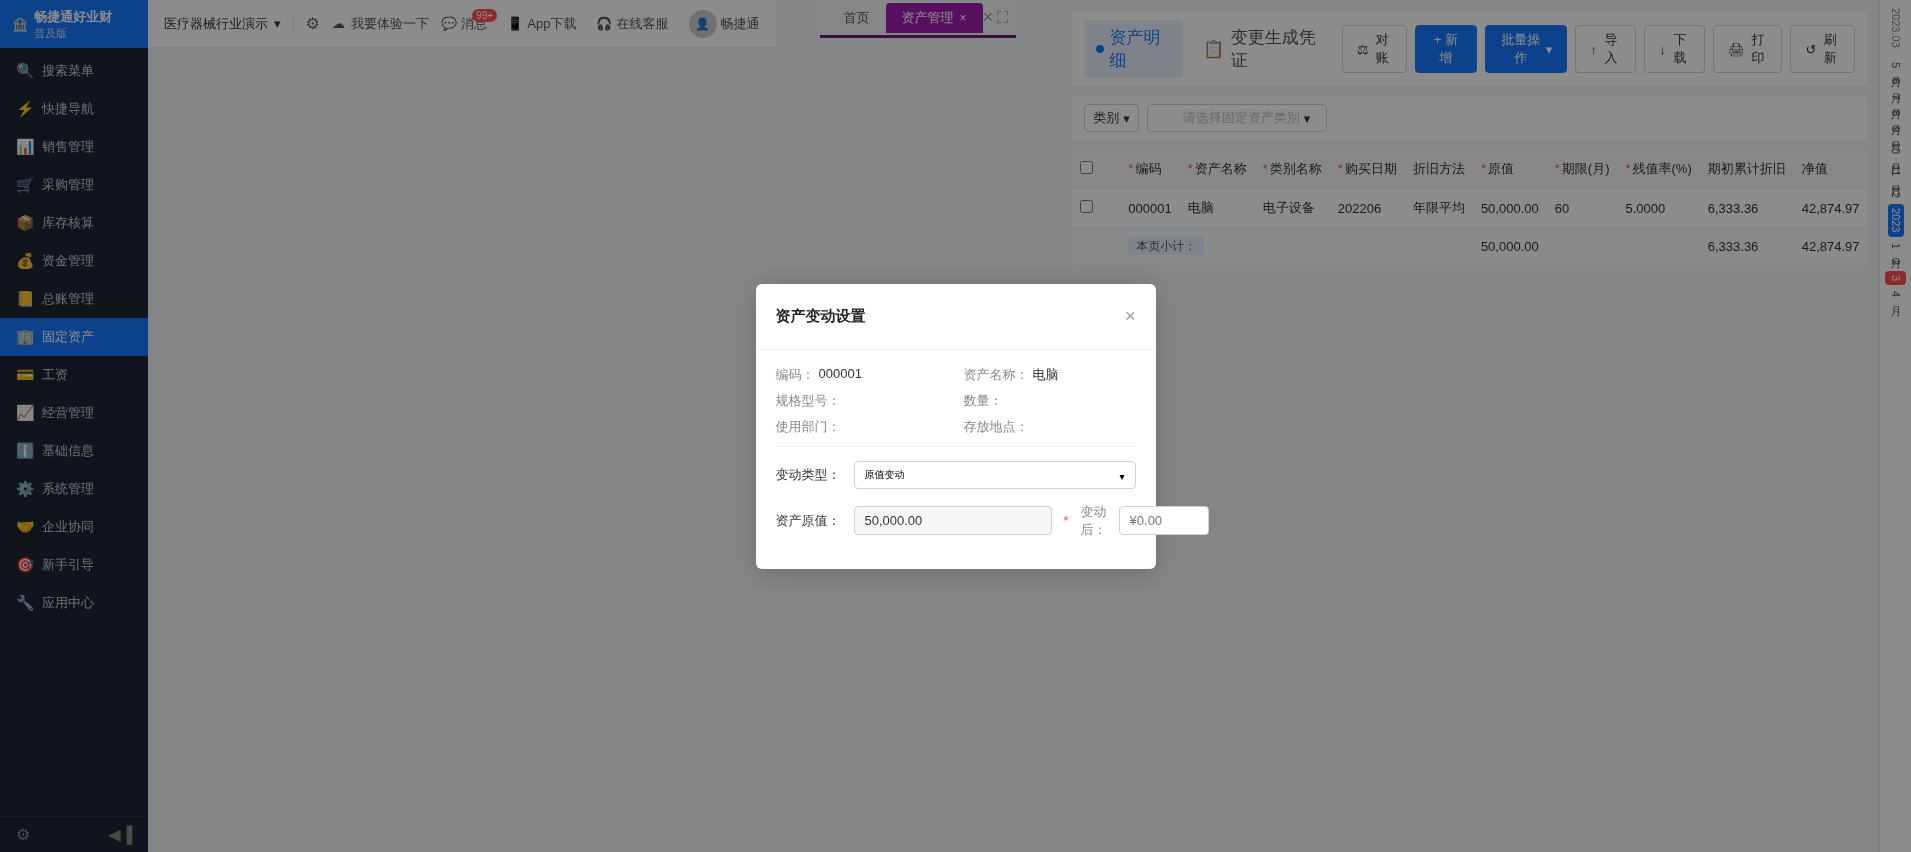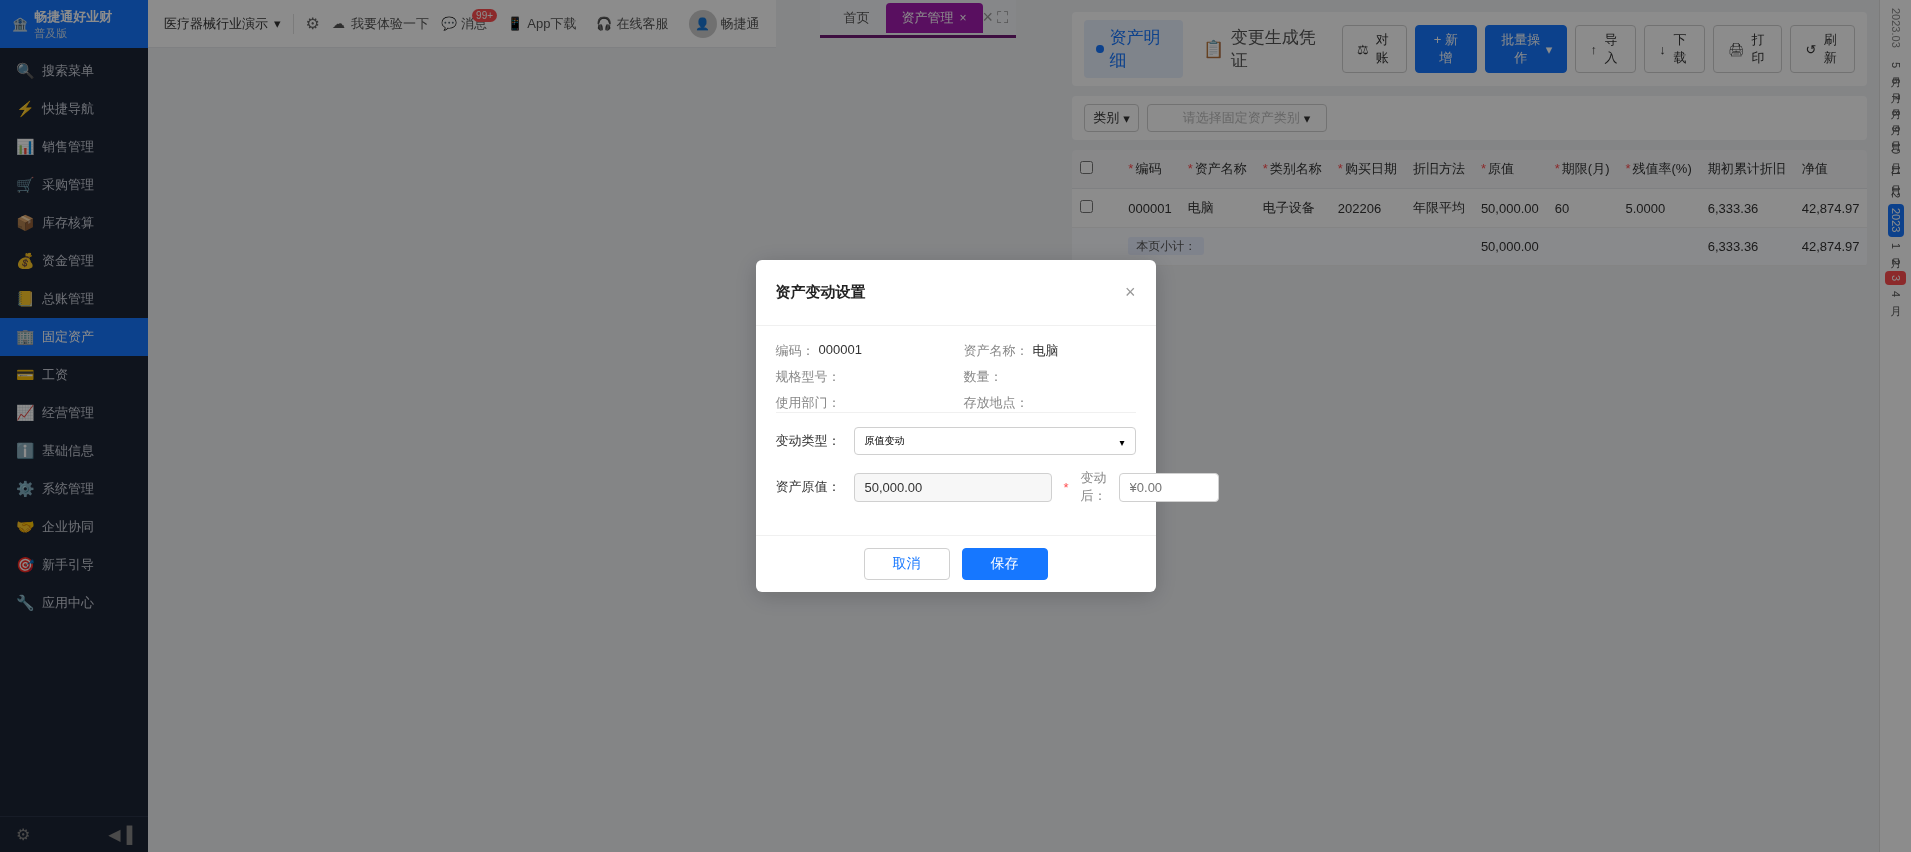--- a/index.html
+++ b/index.html
@@ -365,21 +365,21 @@
       justify-content: space-between;
     }
     .modal-title { font-size: 15px; font-weight: 600; color: #222; }
     .modal-close { cursor: pointer; font-size: 18px; color: #999; }
     .modal-body { padding: 16px 20px; }
     .modal-info-grid {
       display: grid;
       grid-template-columns: 1fr 1fr;
       gap: 8px 16px;
       margin-bottom: 14px;
-      padding-bottom: 0;
+      padding-bottom: 10px;
       border-bottom: 1px solid #f0f0f0;
     }
     .modal-info-item { font-size: 13px; color: #333; display: flex; gap: 4px; }
     .modal-info-label { color: #888; white-space: nowrap; }
     .modal-field {
       display: flex;
       align-items: center;
       gap: 8px;
       margin-bottom: 14px;
     }
@@ -738,25 +738,17 @@
           <span>原值变动</span>
           <span>▾</span>
         </div>
       </div>
 
       <div class="modal-field">
         <span class="modal-field-label">资产原值：</span>
         <input class="modal-field-input" type="text" readonly="" value="50,000.00" style="">
         <span style="color:#ff4d4f; margin: 0 4px;">*</span>
         <span style="font-size:13px; color:#888; margin-right:4px;">变动后：</span>
-        <input class="modal-field-input-edit" type="text" style="width: 100px;" placeholder="¥0.00">
-      </div>
-    </div>
-    <div class="modal-footer">
-      <button class="btn-cancel">
-        <span>取消</span>
-      </button>
-      <button class="btn-save">
-        <span>保存</span>
-      </button>
+        <input class="modal-field-input-edit" type="text" style="width: 90px;" placeholder="¥0.00">
+      </div>
     </div>
   </div>
 </div>
 
 </body></html>

